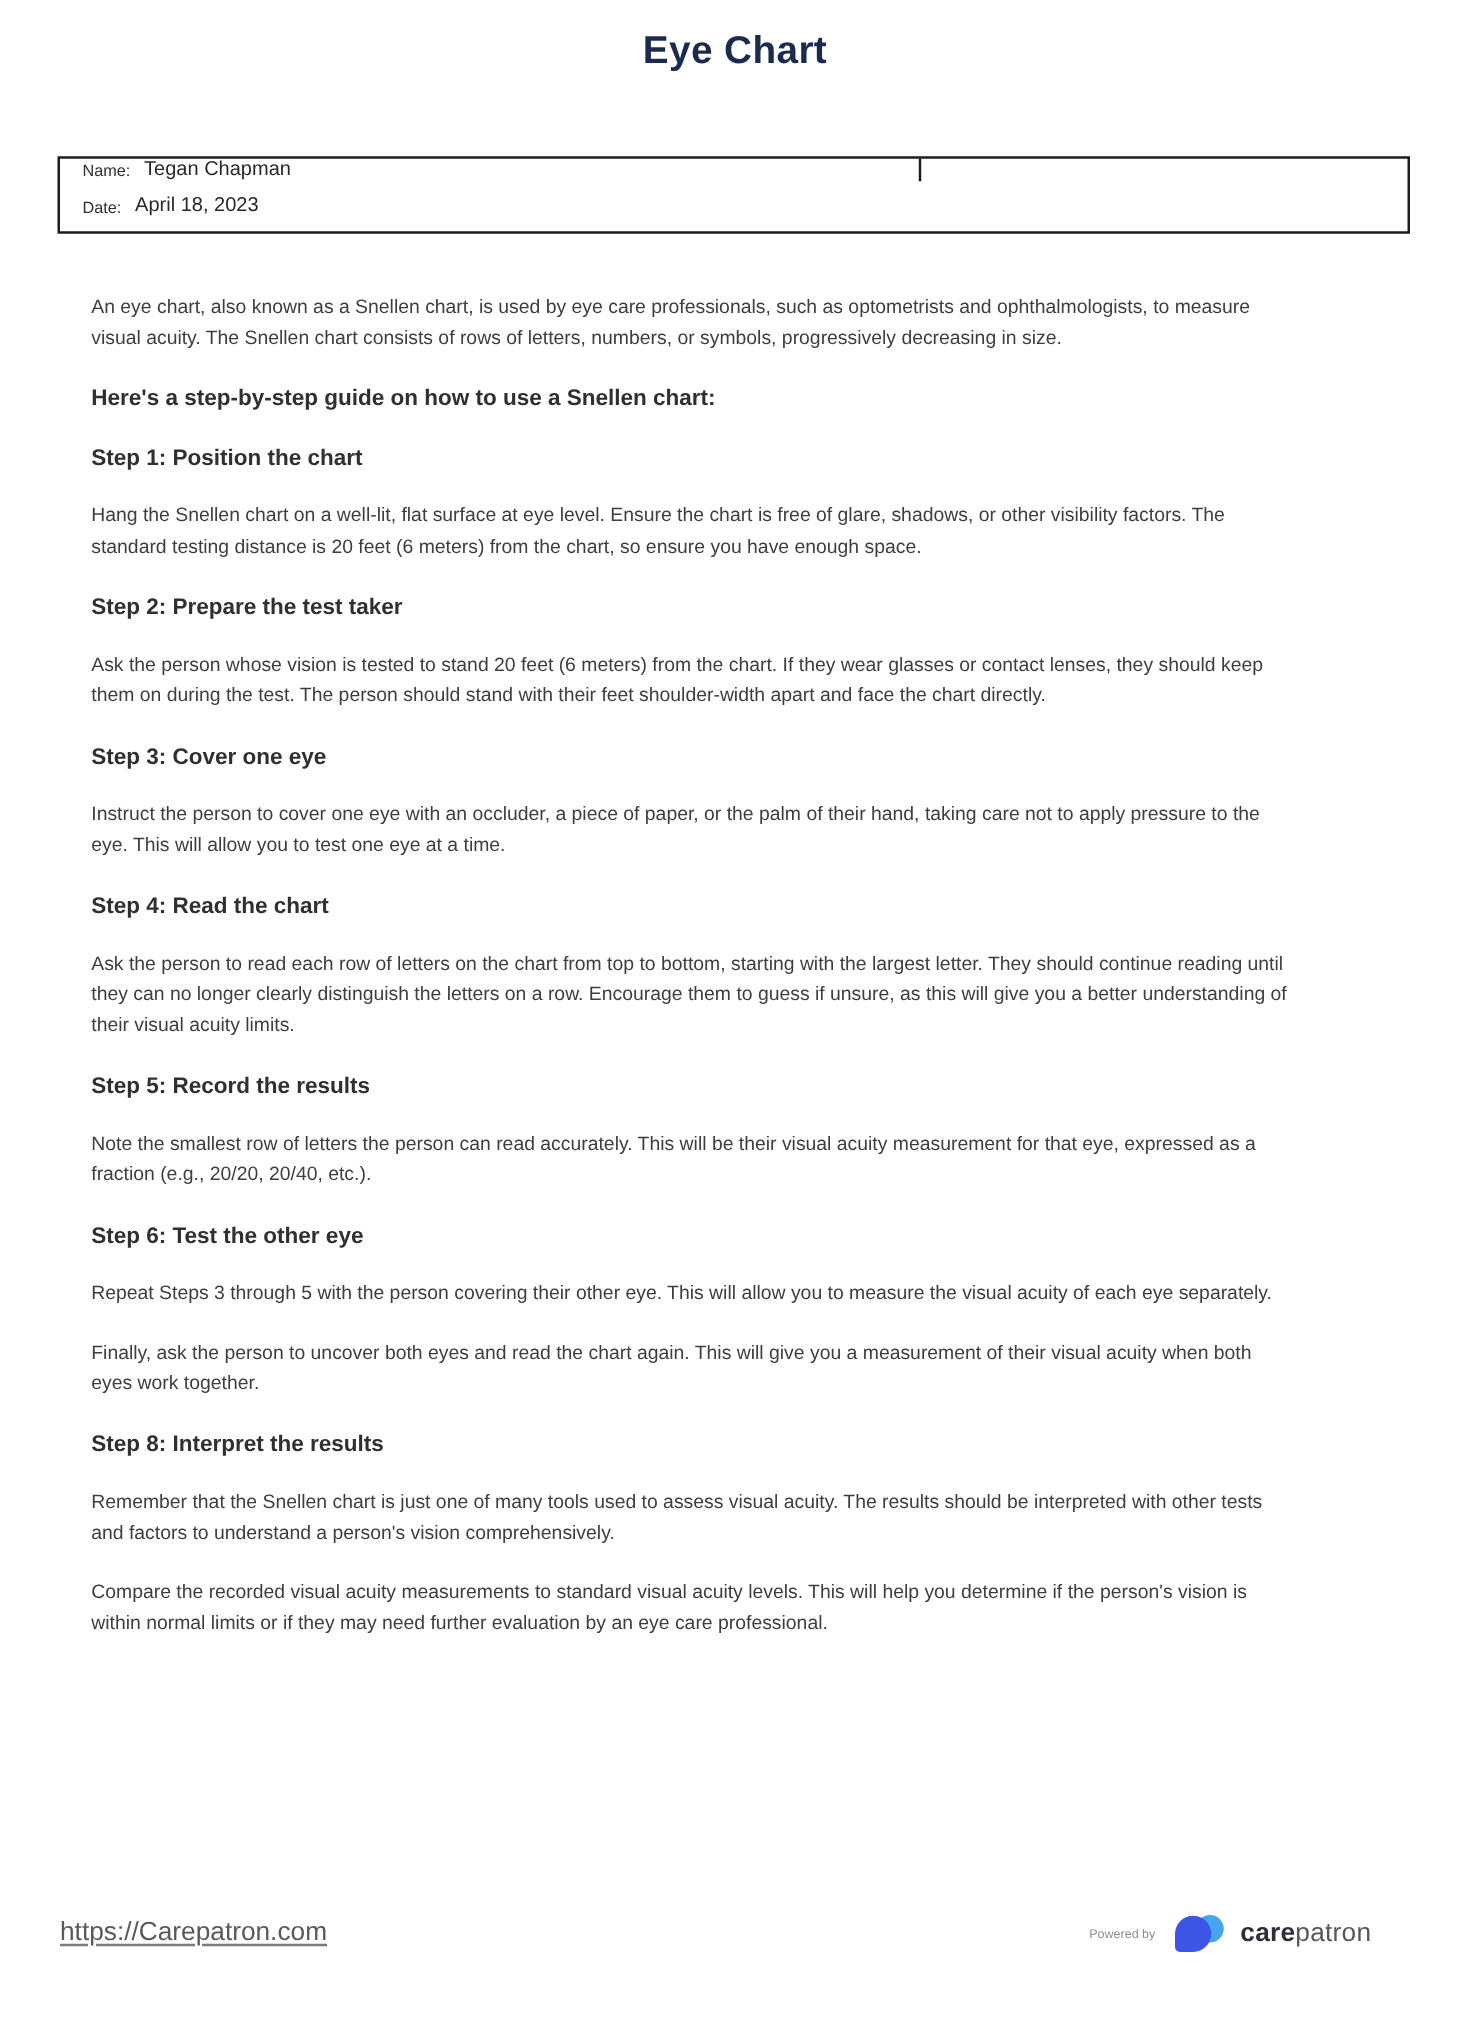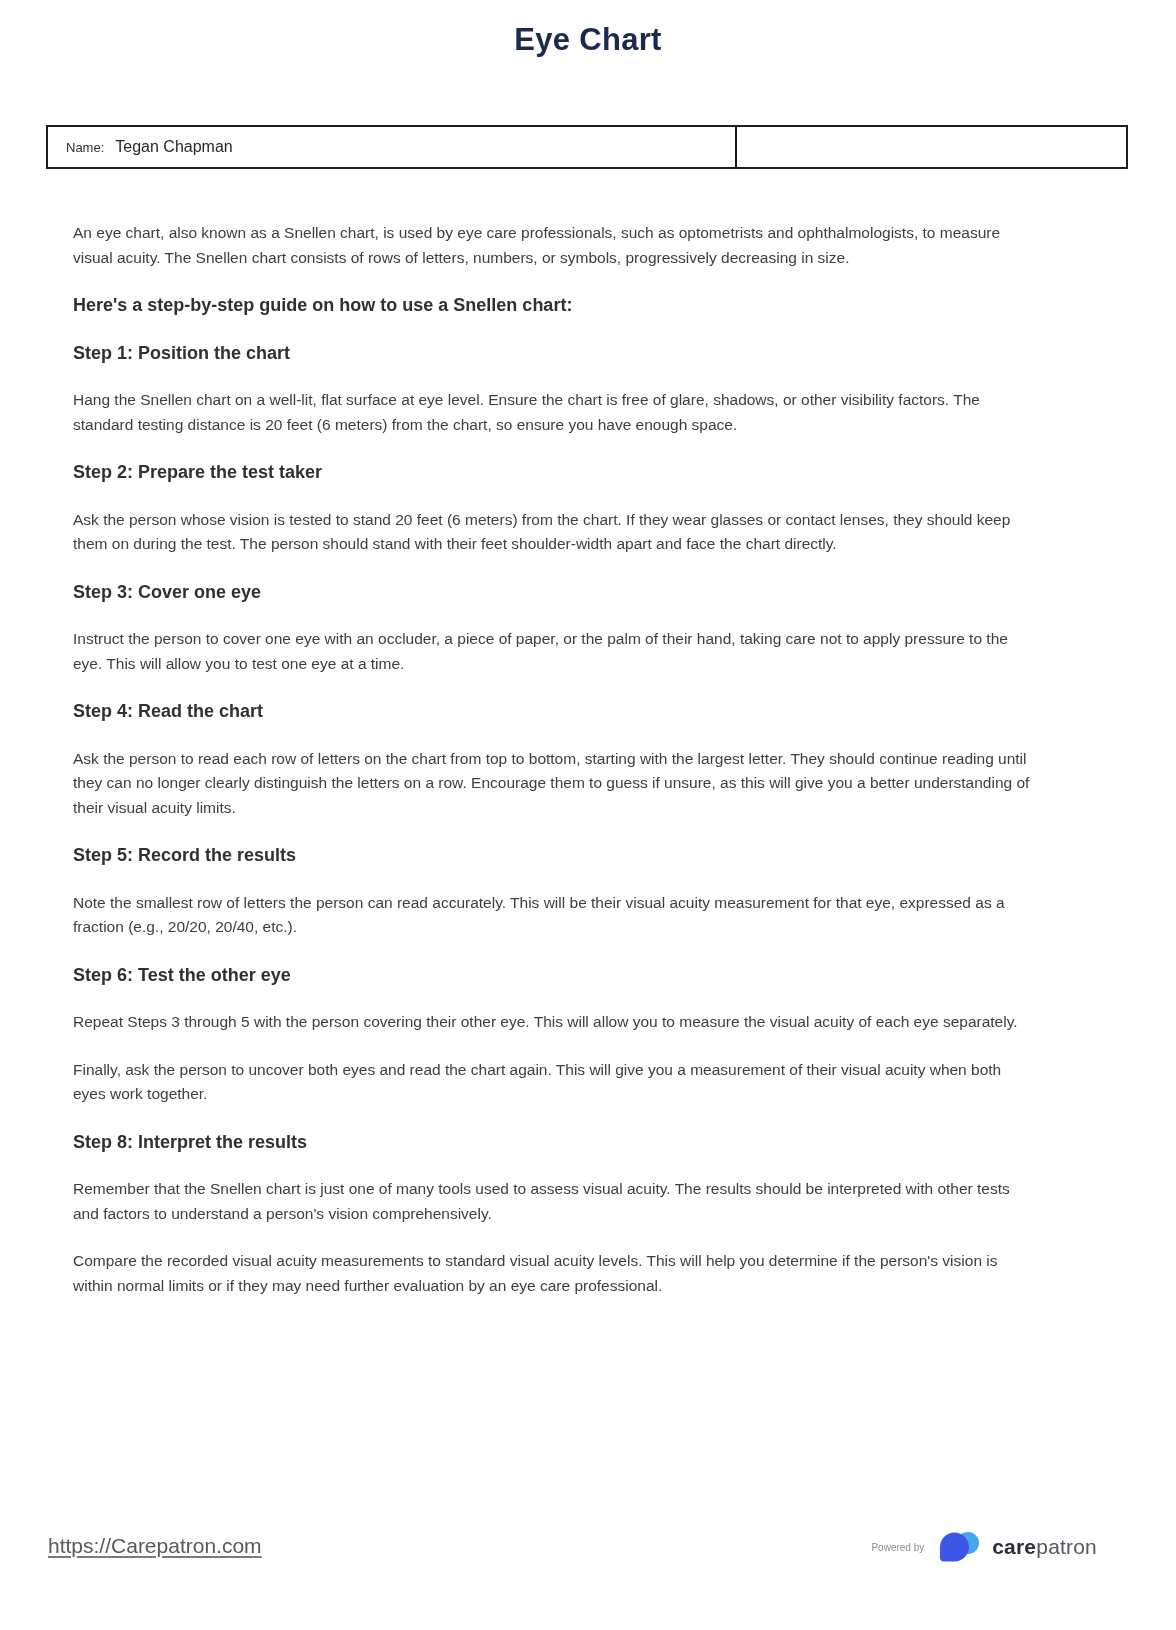--- a/index.html
+++ b/index.html
@@ -19,25 +19,26 @@
     font-size: 31px;
     font-weight: 700;
     letter-spacing: 0.3px;
     color: #1b2b50;
   }
   .meta-table {
     position: absolute;
     left: 46px;
     top: 125px;
     width: 1082px;
-    height: 44px;
+    height: 62px;
     border: 2px solid #1d1d1d;
     box-sizing: border-box;
     display: flex;
     background: #ffffff;
+    flex-direction: column;
   }
   .meta-cell {
     display: flex;
     align-items: center;
     padding-left: 18px;
     box-sizing: border-box;
   }
   .meta-cell.name-cell { width: 63.9%; border-right: 2px solid #1d1d1d; }
   .meta-cell.date-cell { flex: 1; }
   .field-label {
@@ -47,21 +48,21 @@
     white-space: nowrap;
   }
   .field-value {
     font-size: 16px;
     color: #282828;
     white-space: nowrap;
   }
   .doc {
     position: absolute;
     left: 73px;
-    top: 221px;
+    top: 234px;
     width: 958px;
     color: #3e3e3e;
     font-size: 15.5px;
     line-height: 24.5px;
   }
   .doc p { margin: 0 0 23px 0; }
   .doc h3 {
     margin: 0 0 23px 0;
     font-size: 18px;
     line-height: 24.5px;
@@ -108,20 +109,24 @@
 
 <div class="page">
 
   <h1 class="title">Eye Chart</h1>
 
   <div class="meta-table">
     <div class="meta-cell name-cell">
       <span class="field-label">Name:</span>
       <span class="field-value">Tegan Chapman</span>
     </div>
+    <div class="meta-cell date-cell">
+      <span class="field-label">Date:</span>
+      <span class="field-value">April 18, 2023</span>
+    </div>
   </div>
 
   <div class="doc">
     <p>An eye chart, also known as a Snellen chart, is used by eye care professionals, such as optometrists and ophthalmologists, to measure visual acuity. The Snellen chart consists of rows of letters, numbers, or symbols, progressively decreasing in size.</p>
     <h3>Here's a step-by-step guide on how to use a Snellen chart:</h3>
 
     <h3>Step 1: Position the chart</h3>
     <p>Hang the Snellen chart on a well-lit, flat surface at eye level. Ensure the chart is free of glare, shadows, or other visibility factors. The standard testing distance is 20 feet (6 meters) from the chart, so ensure you have enough space.</p>
 
     <h3>Step 2: Prepare the test taker</h3>

